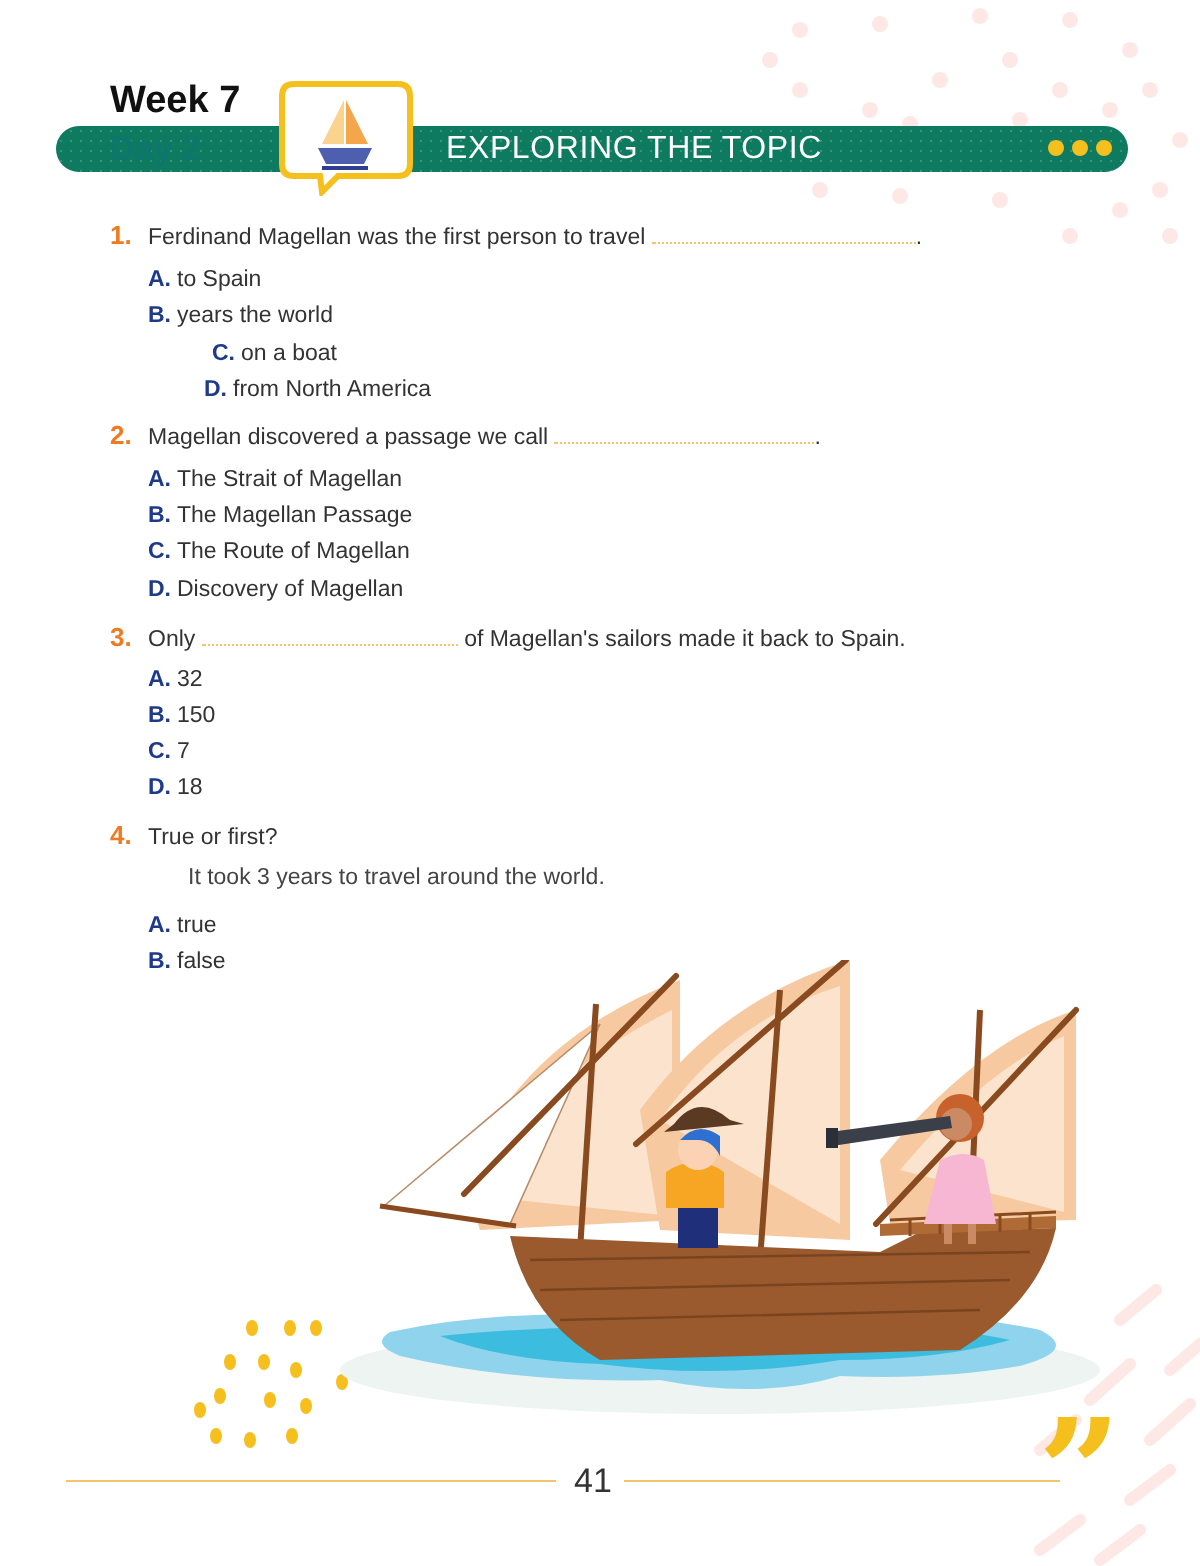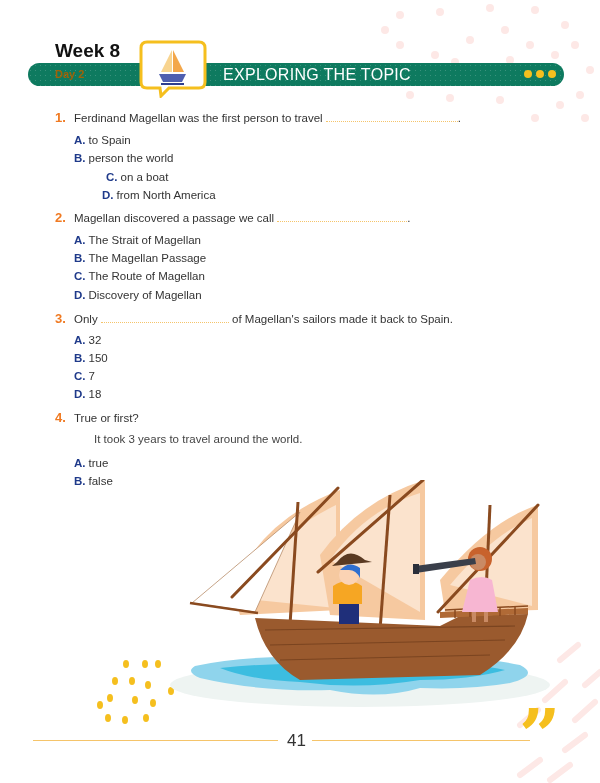--- a/index.html
+++ b/index.html
@@ -6,21 +6,21 @@
   html, body { width:600px; height:783px; background:#ffffff; overflow:hidden; }
   body { position:relative; font-family:"Liberation Sans", sans-serif; color:#333; }
 
   .dots-bg { position:absolute; left:0; top:0; width:600px; height:783px; pointer-events:none; }
 
   .header-week { position:absolute; left:55px; top:40px; font-weight:bold; font-size:19px; color:#111; }
   .header-subject { position:absolute; left:223px; top:42px; font-weight:bold; font-size:14px; color:#111;margin-top:23px; }
 
   .band { position:absolute; left:28px; top:63px; width:536px; height:23px; border-radius:12px; background:#0e7a5f;
           background-image: radial-gradient(rgba(255,255,255,0.18) 0.6px, transparent 0.8px); background-size:5px 5px; }
-  .band-day { position:absolute; left:55px; top:64px; font-weight:bold; font-size:11px; color:#a16207; line-height:21px; }
+  .band-day { position:absolute; left:55px; top:64px; font-weight:bold; font-size:17px; color:#0f766e; line-height:21px; }
   .band-title { position:absolute; left:223px; top:64px; font-size:16px; color:#fff; line-height:21px; letter-spacing:0.3px; }
   .band-dots { position:absolute; left:524px; top:70px; display:flex; gap:4px; }
   .band-dots span { width:8px; height:8px; border-radius:50%; background:#f5bf1e; display:block; }
 
   .bubble { position:absolute; left:137px; top:38px; width:72px; height:60px; }
 
   .q { position:absolute; left:55px; font-size:11.5px; color:#333; }
   .q .num { color:#f07a22; font-weight:bold; font-size:13px; display:inline-block; width:19px; }
   .blank { display:inline-block; border-bottom:1px dotted #f5c46a; height:10px; vertical-align:baseline; }
   .opt { position:absolute; left:74px; font-size:11.5px; color:#333; }
@@ -87,21 +87,21 @@
       <ellipse cx="110" cy="698" rx="3" ry="4"></ellipse>
       <ellipse cx="135" cy="700" rx="3" ry="4"></ellipse>
     <ellipse cx="153" cy="703" rx="3" ry="4"></ellipse>
       <ellipse cx="100" cy="705" rx="3" ry="4"></ellipse>
       <ellipse cx="108" cy="718" rx="3" ry="4"></ellipse>
     <ellipse cx="125" cy="720" rx="3" ry="4"></ellipse>
       <ellipse cx="146" cy="718" rx="3" ry="4"></ellipse>
   </g>
 </svg>
 
-<div class="header-week">Week 8</div>
+<div class="header-week">Week 7</div>
 <div class="header-subject">World Explorers</div>
 <div class="band"></div>
 <div class="band-day">Day 2</div>
 <div class="band-title">EXPLORING THE TOPIC</div>
 <div class="band-dots">
     <span></span>
     <span></span>
     <span></span>
   </div>
 
@@ -112,21 +112,21 @@
   <line x1="35.5" y1="12" x2="35.5" y2="36" stroke="#fff" stroke-width="1"></line>
   <path d="M22 36 H49 L45 44 H26 Z" fill="#4f5fb0"></path>
   <rect x="24" y="45" width="23" height="2" fill="#2f3f90"></rect>
 </svg>
 
 <div class="q" style="top:110px;">
   <span class="num">1.</span><span>Ferdinand Magellan was the first person to travel</span>
   <span class="blank" style="width:132px;"></span><span>.</span>
 </div>
 <div class="opt" style="top:134px;"><span class="ltr">A.</span><span>to Spain</span></div>
-<div class="opt" style="top:152px;"><span class="ltr">B.</span><span>person the world</span></div>
+<div class="opt" style="top:152px;"><span class="ltr">B.</span><span>years the world</span></div>
 <div class="opt" style="top:171px;margin-left:32px;"><span class="ltr">C.</span><span>on a boat</span></div>
 <div class="opt" style="top:189px;padding-left:28px;"><span class="ltr">D.</span><span>from North America</span></div>
 
 <div class="q" style="top:210px;">
   <span class="num">2.</span><span>Magellan discovered a passage we call</span>
   <span class="blank" style="width:130px;"></span><span>.</span>
 </div>
 <div class="opt" style="top:234px;"><span class="ltr">A.</span><span>The Strait of Magellan</span></div>
 <div class="opt" style="top:252px;"><span class="ltr">B.</span><span>The Magellan Passage</span></div>
 <div class="opt" style="top:270px;"><span class="ltr">C.</span><span>The Route of Magellan</span></div>

